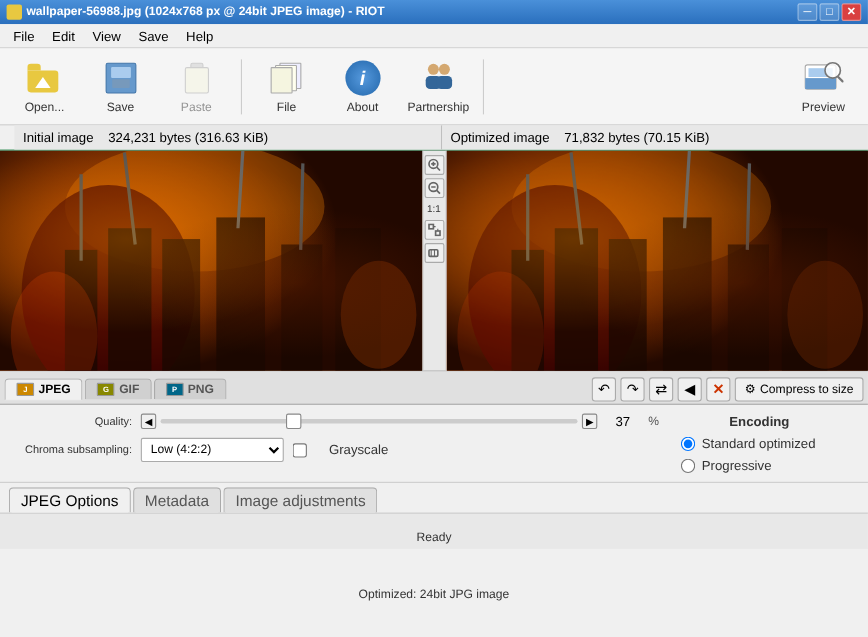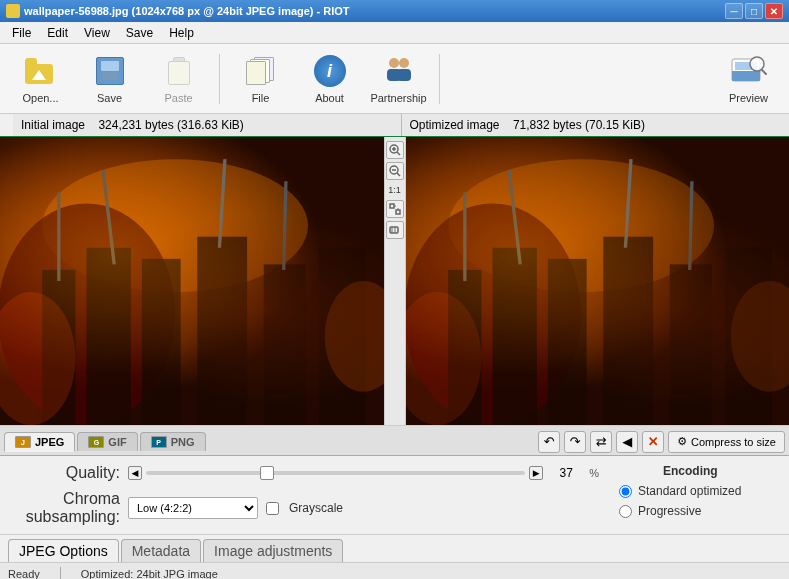--- a/index.html
+++ b/index.html
@@ -245,21 +245,21 @@
       width: 32px;
       height: 32px;
       display: flex;
       align-items: center;
       justify-content: center;
     }
 
     
     .image-area {
       display: flex;
-      height: 288px;
+      height: 200px;
       background: #555;
       position: relative;
     }
 
     .image-panel {
       flex: 1;
       position: relative;
       overflow: hidden;
     }
 
@@ -392,21 +392,21 @@
       gap: 8px;
     }
     .option-row {
       display: flex;
       align-items: center;
       gap: 8px;
     }
     .option-label {
       width: 110px;
       text-align: right;
-      font-size: 16px;
+      font-size: 10px;
       color: #333;
     }
     .quality-slider-container {
       flex: 1;
       display: flex;
       align-items: center;
       gap: 4px;
     }
     .slider-track {
       flex: 1;
@@ -455,21 +455,21 @@
       border-radius: 2px;
       background: white;
       font-size: 11px;
       padding: 0 4px;
       cursor: pointer;
       appearance: auto;
     }
     .checkbox-label {
       display: flex;
       align-items: center;
-      gap: 10px;
+      gap: 20px;
       font-size: 12px;
       color: #333;
       cursor: pointer;
     }
     .checkbox-label input { cursor: pointer; }
 
     .options-right {
       width: 160px;
       display: flex;
       flex-direction: column;
@@ -513,24 +513,25 @@
       color: #000;
     }
 
     
     .status-bar {
       background: #e8e8e8;
       border-top: 1px solid #ccc;
       height: 22px;
       display: flex;
       align-items: center;
-      padding: 0 8px;
+      padding: 16px 8px;
       gap: 20px;
       font-size: 11px;
       color: #333;
+      flex-direction: column;
     }
     .status-divider {
       width: 1px;
       height: 14px;
       background: #aaa;
     }
 
     
     .fake-image {
       width: 100%;

